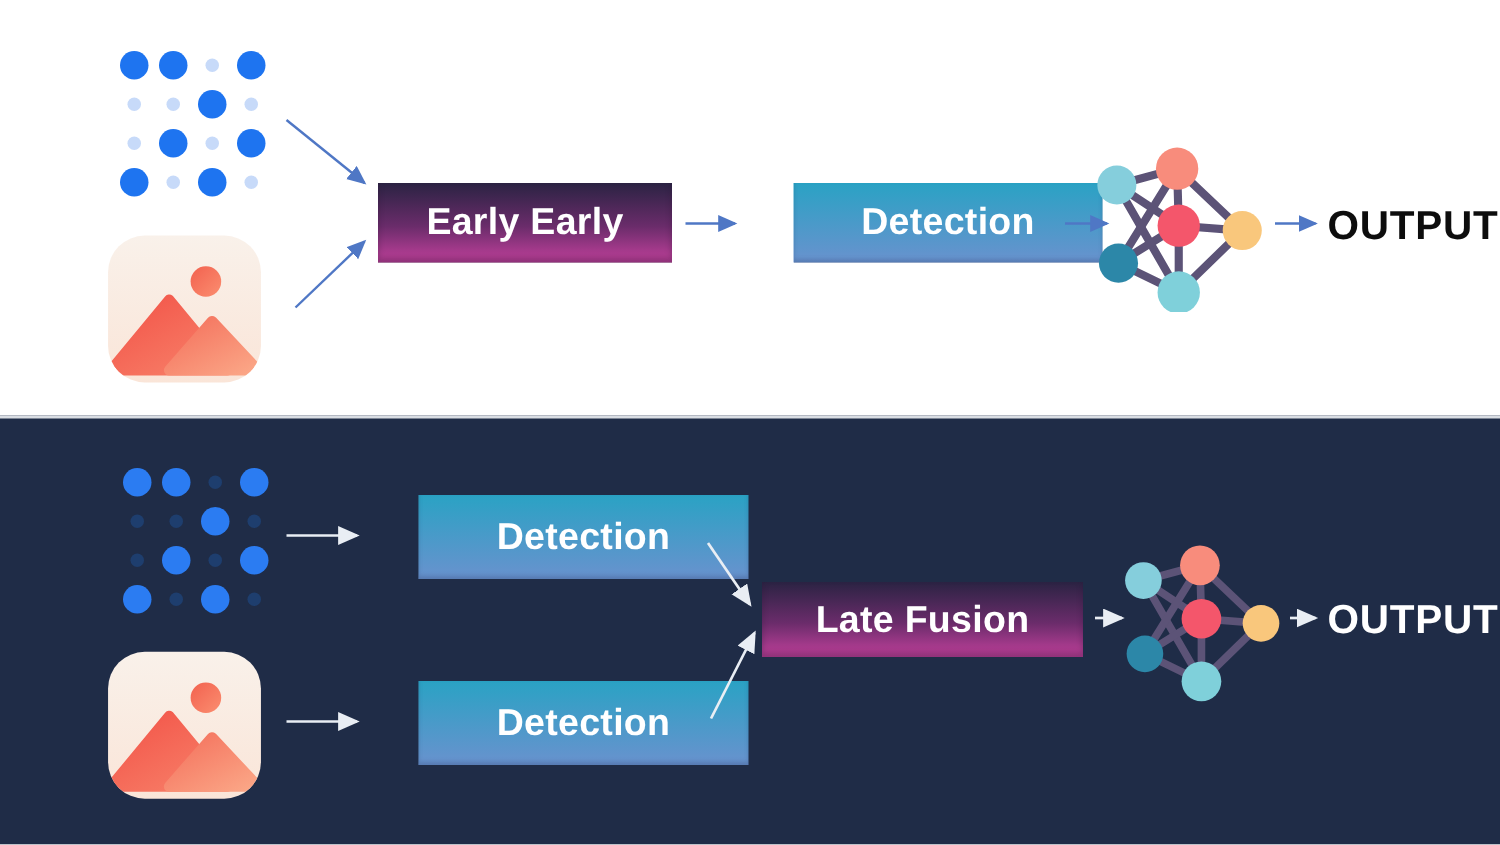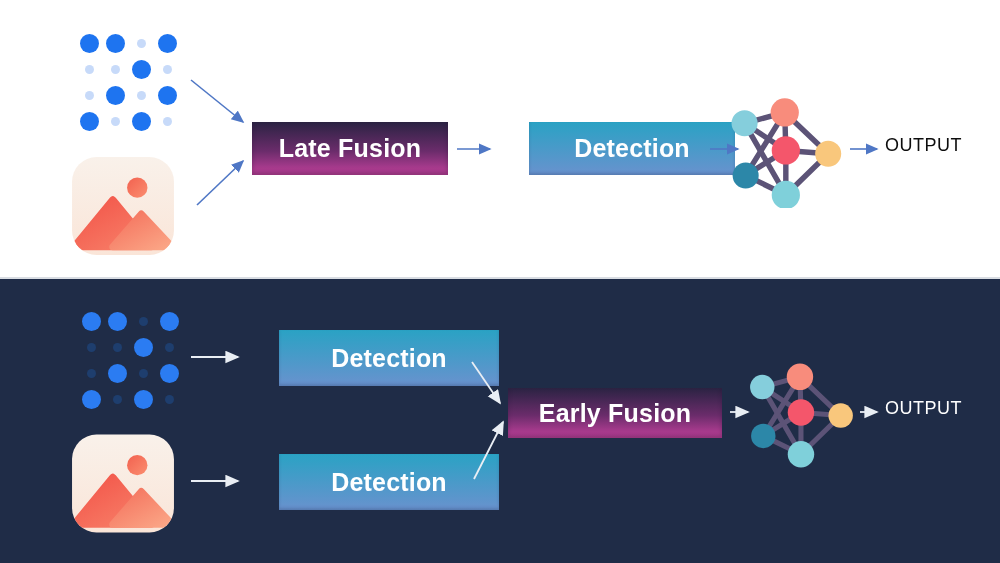--- a/index.html
+++ b/index.html
@@ -39,21 +39,21 @@
   .box-fusion{
     background:linear-gradient(180deg,var(--fusion-top,#2b2343) 0%,#6b2c6b 55%,var(--fusion-bottom,#c2419c) 100%);
     box-shadow:inset 0 -3px 4px rgba(40,20,50,.35);
   }
   .box-detect{
     background:linear-gradient(180deg,var(--detection-top,#2aa2c4) 0%,var(--detection-bottom,#6992ce) 100%);
     box-shadow:inset 0 -2px 3px rgba(30,50,90,.25);
     margin-left:31px;
   }
 
-  .output-label{font-weight:400;font-size:18px;letter-spacing:.5px;white-space:nowrap;}
+  .output-label{font-weight:700;font-size:27px;letter-spacing:.5px;white-space:nowrap;}
   .output-top{color:var(--output-top,#0d0d0d);}
   .output-bottom{color:var(--output-bottom,#ffffff);}
 
   svg.overlay{position:absolute;left:0;top:0;pointer-events:none;}
 </style>
 </head>
 <body>
 
 <svg width="0" height="0" style="position:absolute" aria-hidden="true">
   <defs>
@@ -112,21 +112,21 @@
   <svg class="abs" style="left:70px;top:155px;" width="106" height="102" viewBox="0 0 104 100">
     <rect x="2" y="2" width="100" height="96" rx="24" fill="url(#imgBg)"></rect>
     <circle cx="66" cy="32" r="10" fill="url(#sunGrad)"></circle>
     <g clip-path="url(#imgClip)">
       <path d="M4 90 L42 44 L80 90 Z" fill="url(#mtnGrad1)" stroke="url(#mtnGrad1)" stroke-width="7" stroke-linejoin="round"></path>
       <path d="M42 90 L70 58 L100 90 Z" fill="url(#mtnGrad2)" stroke="url(#mtnGrad2)" stroke-width="7" stroke-linejoin="round"></path>
     </g>
   </svg>
 
   <div class="abs box box-fusion" style="left:252px;top:122px;width:196px;height:53px;">
-    <span>Late Fusion</span>
+    <span>Early Early</span>
   </div>
 
   <div class="abs box box-detect" style="left:498px;top:122px;width:206px;height:53px;">
     <span>Detection</span>
   </div>
 
   <svg class="abs" style="left:727px;top:94px;" width="122" height="114" viewBox="0 0 110 105">
     <g stroke="#5c5377" stroke-width="5" stroke-linecap="round">
       <line x1="15" y1="27" x2="52" y2="17"></line>
         <line x1="15" y1="27" x2="53" y2="52"></line>
@@ -180,21 +180,21 @@
 
   <div class="abs box box-detect" style="left:248px;top:330px;width:220px;height:56px;">
     <span>Detection</span>
   </div>
 
   <div class="abs box box-detect" style="left:248px;top:454px;width:220px;height:56px;">
     <span>Detection</span>
   </div>
 
   <div class="abs box box-fusion" style="left:508px;top:388px;width:214px;height:50px;">
-    <span>Early Fusion</span>
+    <span>Late Fusion</span>
   </div>
 
   <svg class="abs" style="left:747px;top:358px;" width="112" height="110" viewBox="0 0 110 105">
     <g stroke="#5c5377" stroke-width="5" stroke-linecap="round">
       <line x1="15" y1="27" x2="52" y2="17"></line>
         <line x1="15" y1="27" x2="53" y2="52"></line>
       <line x1="15" y1="27" x2="53" y2="93"></line>
         <line x1="16" y1="75" x2="52" y2="17"></line>
       <line x1="16" y1="75" x2="53" y2="52"></line>
         <line x1="16" y1="75" x2="53" y2="93"></line>

